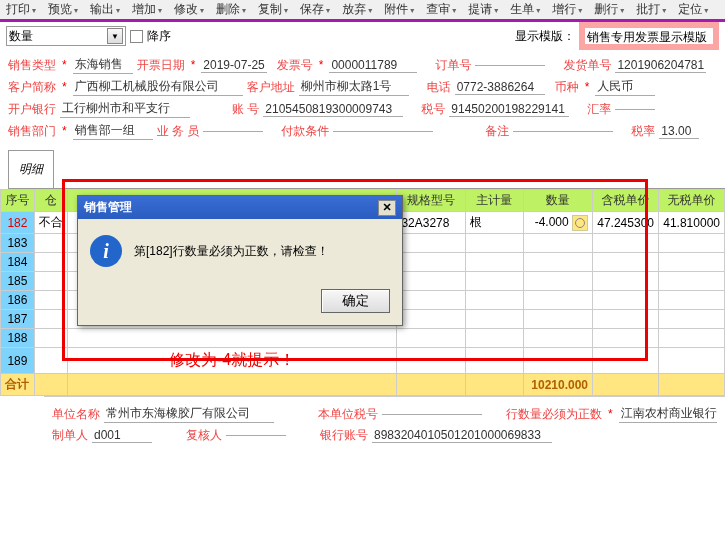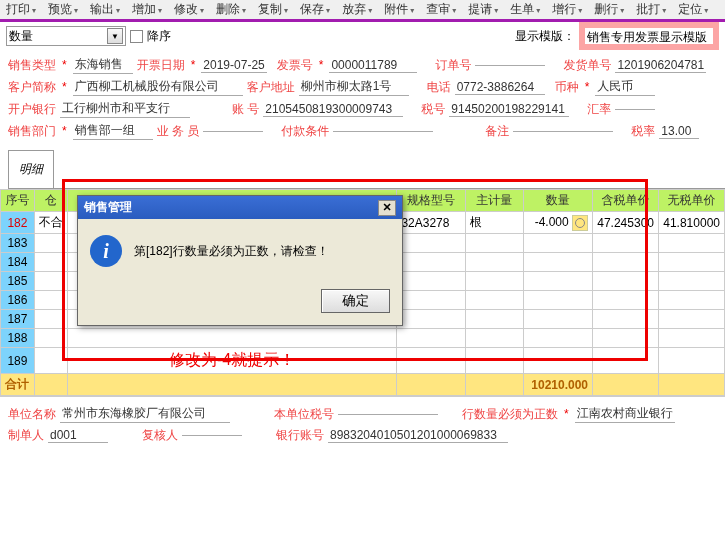--- a/index.html
+++ b/index.html
@@ -24,21 +24,21 @@
 .tab { border: 1px solid #999; border-bottom: none; padding: 10px 10px; background: #fff; margin-right: 2px; font-style: italic; }
 .grid-wrap { position: relative; }
 .red-box { position: absolute; border: 3px solid #e00; top: -10px; left: 62px; width: 586px; height: 182px; pointer-events: none; z-index: 5; }
 .grid { border-collapse: collapse; width: 100%; }
 .grid th, .grid td { border: 1px solid #ccc; padding: 2px 4px; font-size: 12px; text-align: left; height: 18px; white-space: nowrap; overflow: hidden; }
 .grid th { background: #bef264; color: #333; font-weight: normal; text-align: center; }
 .grid .rownum { text-align: center; background: #7dd3fc; width: 32px; }
 .row-red { color: #d00; }
 .sum-row td { background: #ffe680; color: #b06000; font-weight: bold; }
 .annotation { color: #e00; font-size: 16px; text-align: center; }
-.bottom-form { padding: 4px 8px; border-top: 1px solid #ccc; }
+.bottom-form { padding: 4px 8px; border-top: 1px solid #ccc; margin-left: 44px; }
 .dialog { position: absolute; top: 195px; left: 77px; width: 326px; background: #ece9d8; border: 1px solid #666; box-shadow: 2px 2px 6px rgba(0,0,0,0.4); z-index: 20; }
 .dlg-title { background: linear-gradient(#3a6ed5,#2a5cbf); color: #fff; padding: 3px 6px; display: flex; justify-content: space-between; align-items: center; font-weight: bold; font-size: 12px; }
 .dlg-close { width: 18px; height: 16px; background: #e4e0d0; border: 1px solid #888; color: #000; display: flex; align-items: center; justify-content: center; font-size: 11px; font-family: sans-serif; }
 .dlg-body { display: flex; align-items: center; padding: 16px 12px; gap: 12px; }
 .info-icon { width: 32px; height: 32px; border-radius: 50%; background: #2266cc; color: #fff; display: flex; align-items: center; justify-content: center; font-size: 20px; font-weight: bold; font-family: Georgia, serif; font-style: italic; }
 .dlg-btns { display: flex; justify-content: flex-end; padding: 6px 12px 12px; }
 .dlg-ok { border: 1px solid #666; background: linear-gradient(#f8f8f8,#ddd); padding: 2px 20px; box-shadow: 1px 1px 0 #fff inset; }
 .magnify { width: 16px; height: 16px; background: #ffe680; border: 1px solid #cc9; display: inline-block; vertical-align: middle; position: relative; }
 .magnify::after { content: ""; position: absolute; width: 8px; height: 8px; border: 1px solid #888; border-radius: 50%; top: 2px; left: 2px; }
 .col-seq{width:34px}.col-c1{width:26px}.col-gap{width:360px}.col-spec{width:70px}.col-unit{width:60px}.col-qty{width:70px}.col-p1{width:66px}.col-p2{width:66px}

